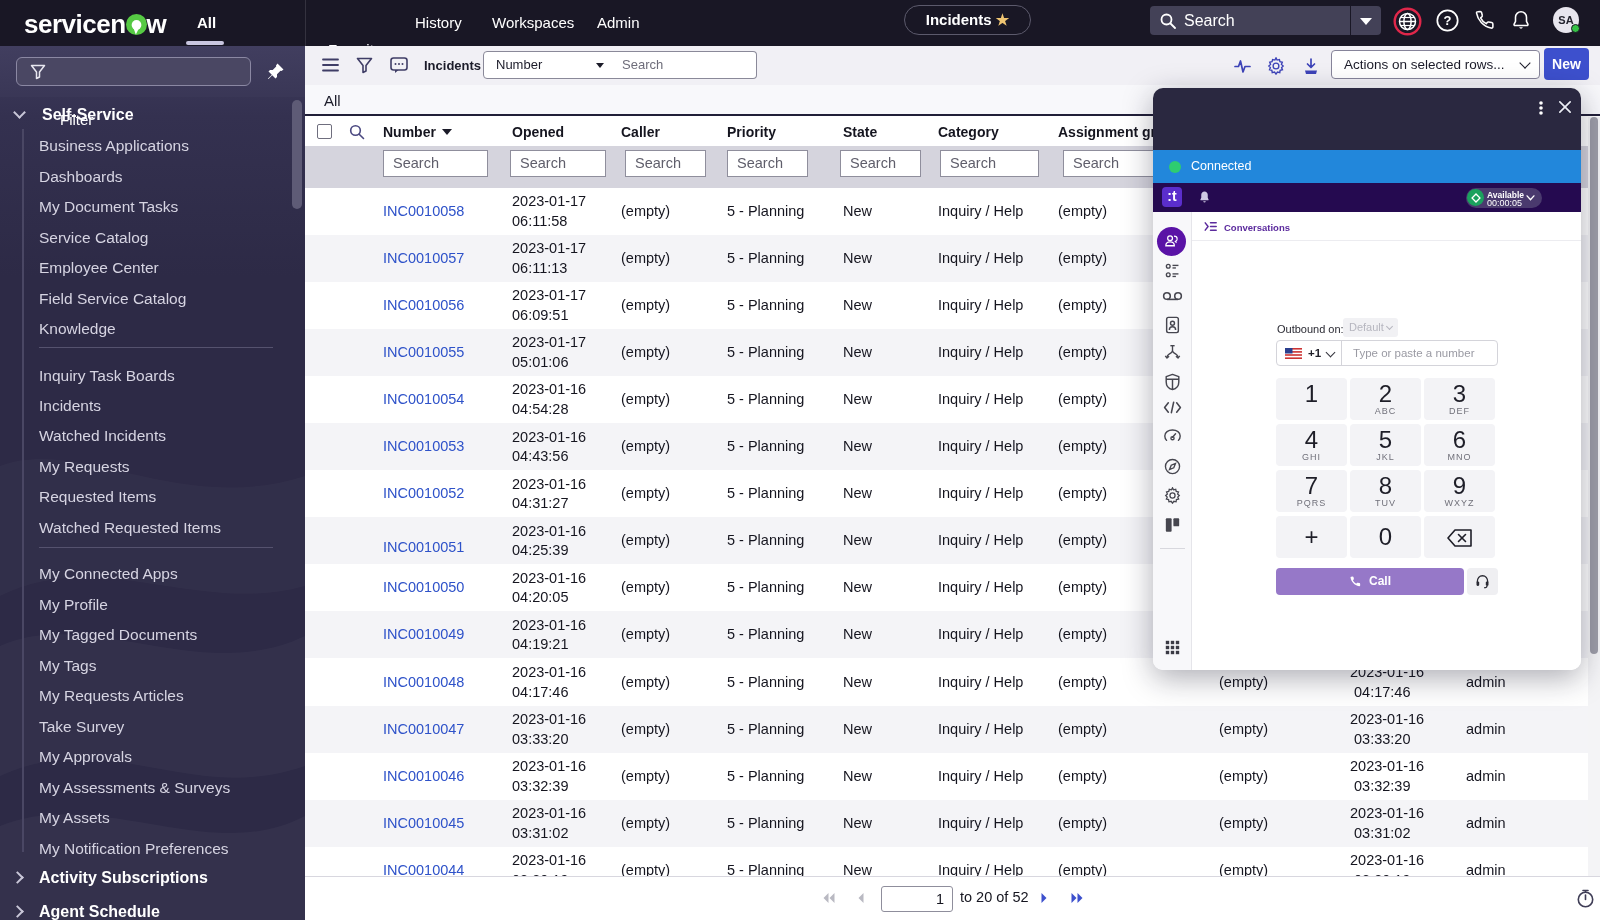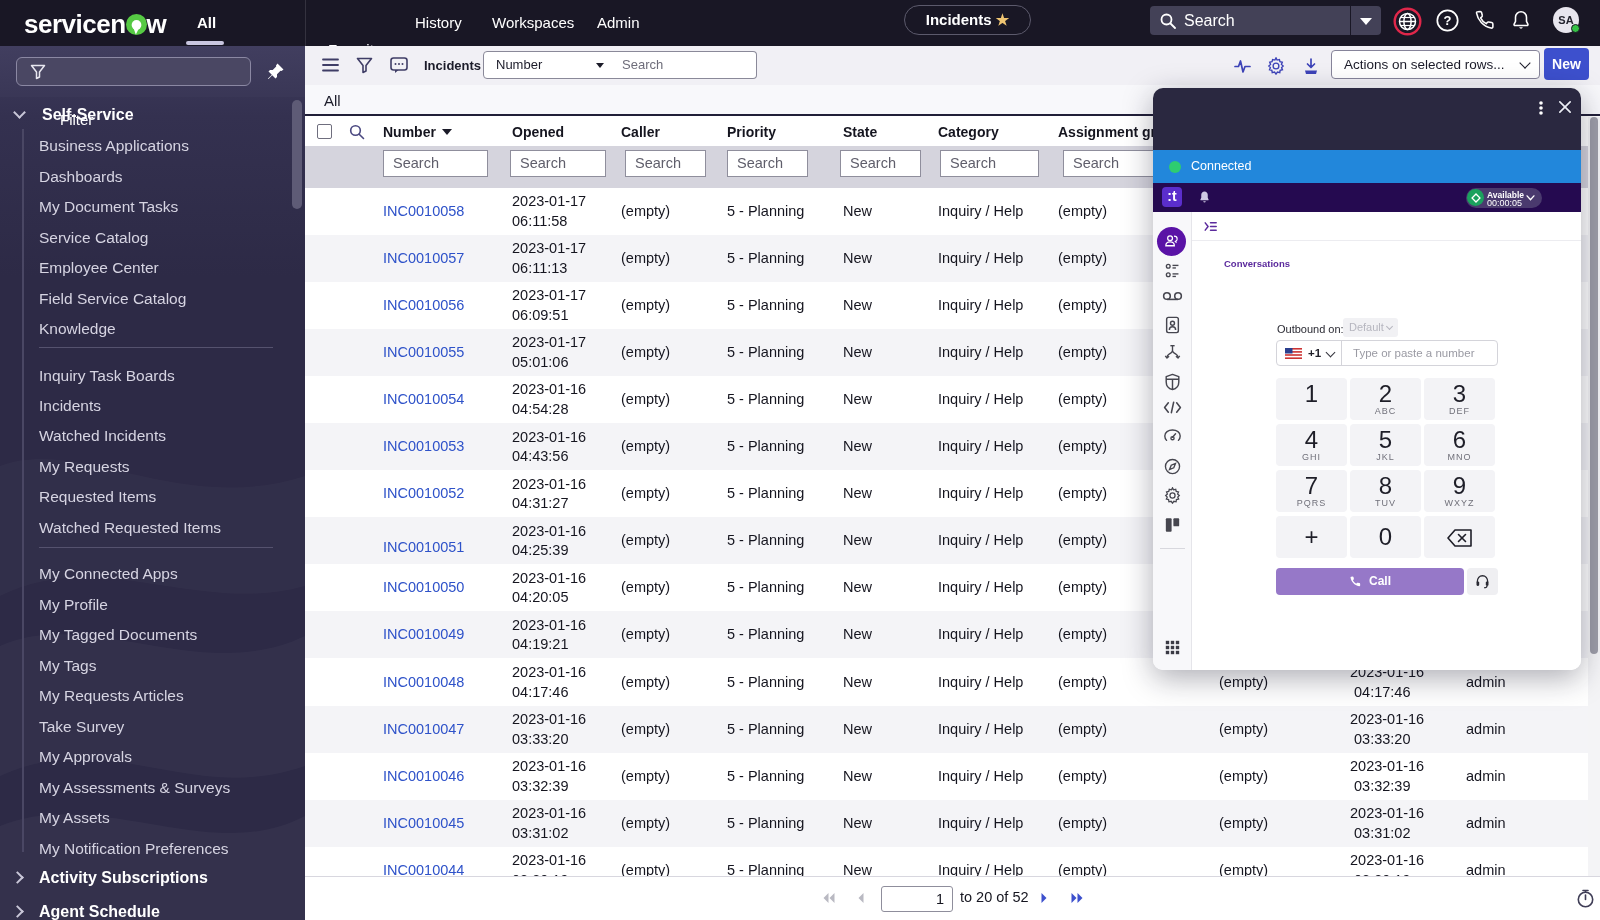--- a/index.html
+++ b/index.html
@@ -77,21 +77,21 @@
 #dl-purple { position:absolute; top:95px; left:0; width:428px; height:29px; background:#250a50; }
 #dl-logo { position:absolute; left:9px; top:4px; width:20px; height:20px; background:#5b2ecc; border-radius:4px; color:#fff; font-weight:bold; font-size:14px; text-align:center; line-height:19px; }
 #dl-status { position:absolute; left:313px; top:4.5px; width:76px; height:20px; background:#4a3a6e; border-radius:10px; }
 #dl-status .dia { position:absolute; left:1px; top:1.5px; width:17px; height:17px; background:#1ba15e; border-radius:50%; }
 #dl-status .l1 { position:absolute; left:21px; top:2px; font-size:8.5px; font-weight:bold; color:#fff; }
 #dl-status .l2 { position:absolute; left:21px; top:10.5px; font-size:9px; color:#fff; }
 #dl-av { position:absolute; left:396px; top:3px; width:22px; height:22px; background:#fdba74; border-radius:50%; color:#333; font-size:9.5px; font-weight:bold; text-align:center; line-height:22px;margin-top:28px; }
 #dl-rail { position:absolute; top:124px; left:0; width:39px; height:458px; background:#f8f8fa; border-right:1px solid #e5e5ea; }
 #dl-body { position:absolute; top:124px; left:39px; width:389px; height:458px; background:#fff; }
 #dl-conv { position:absolute; top:0; left:0; width:389px; height:29px; border-bottom:1px solid #ececf0; }
-#dl-conv .txt { position:absolute; left:32px; top:9.5px; font-size:9.5px; font-weight:bold; color:#5b2a9d;margin-top:36px; }
+#dl-conv .txt { position:absolute; left:32px; top:9.5px; font-size:9.5px; font-weight:bold; color:#5b2a9d; }
 .railico { position:absolute; left:0; width:39px; text-align:center; color:#46464f; }
 #dl-out-lbl { position:absolute; left:85px; top:111px; font-size:11px; color:#2a2a33; }
 #dl-out-val { position:absolute; left:151px; top:106px; width:55px; height:19px; background:#f1f1f4; border-radius:3px; color:#b6b6bf; font-size:11px; line-height:19px; padding-left:6px; }
 #dl-input { position:absolute; left:84px; top:128px; width:222px; height:26px; border:1px solid #d4d4da; border-radius:4px; background:#fff; }
 #dl-input .flag { position:absolute; left:8px; top:7px; width:17px; height:11px; }
 #dl-input .p1 { position:absolute; left:31px; top:6px; font-size:11.5px; color:#20202a; font-weight:bold;}
 #dl-input .chv { position:absolute; left:50px; top:8px; width:7px; height:7px; border-right:1.6px solid #33333c; border-bottom:1.6px solid #33333c; transform:rotate(45deg); }
 #dl-input .sep { position:absolute; left:64px; top:0; width:1px; height:24px; background:#d4d4da; }
 #dl-input .ph { position:absolute; left:76px; top:6px; font-size:11.5px; color:#9a9aa3; }
 .dialbtn { position:absolute; width:71px; height:42px; background:#f3f3f6; border-radius:4px; text-align:center; }

